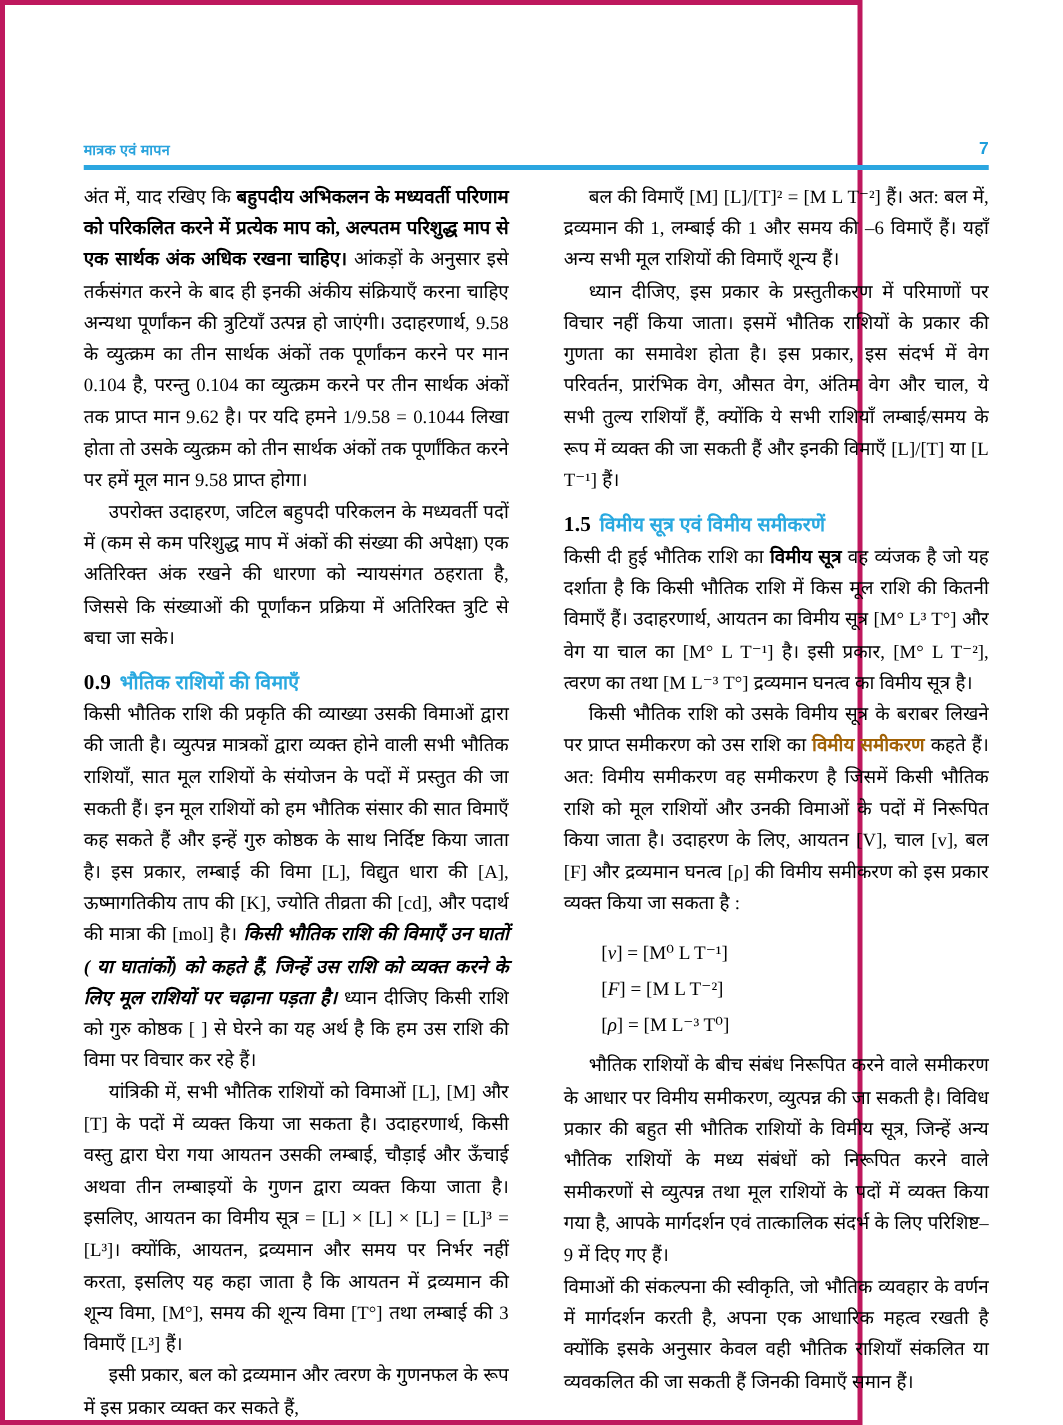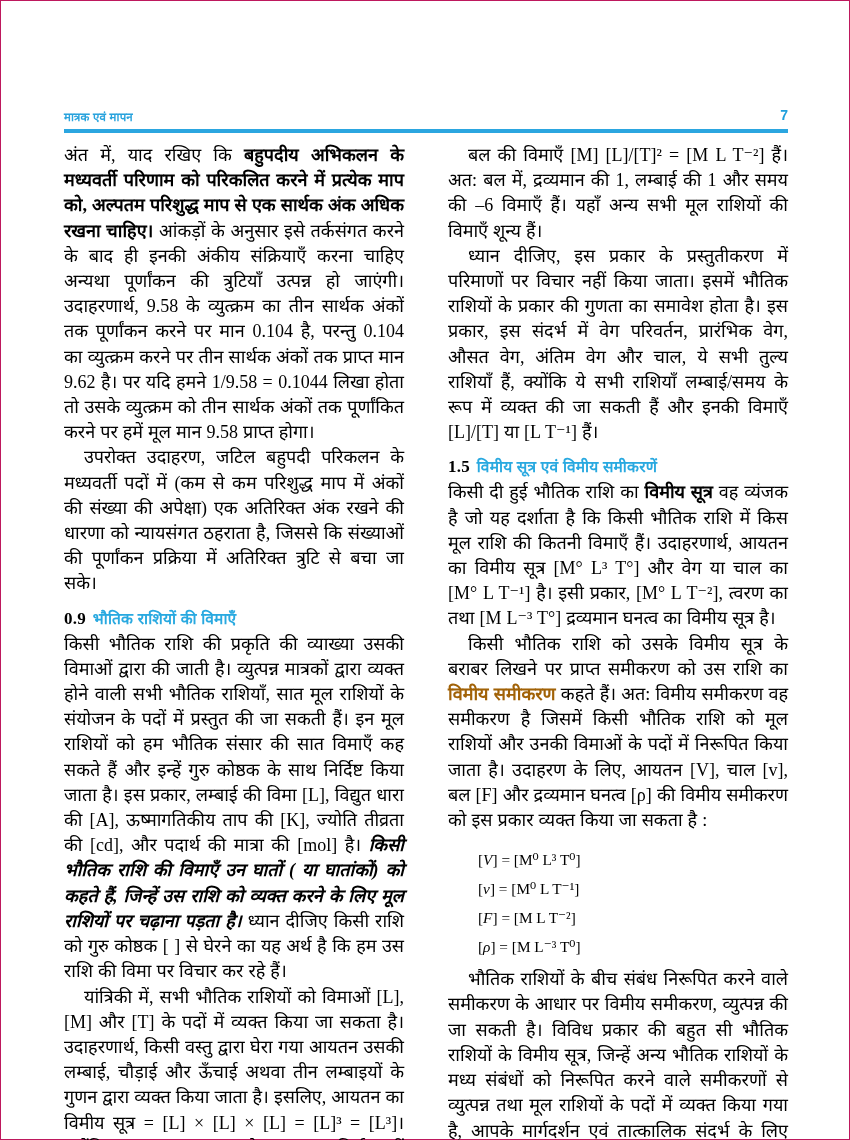--- a/index.html
+++ b/index.html
@@ -11,24 +11,24 @@
     width: 850px;
     height: 1140px;
     font-family: "Liberation Serif", "DejaVu Serif", serif;
     color: #000000;
     position: relative;
     overflow: hidden;
   }
   .page {
     position: absolute;
     left: 0; top: 0;
-    width: 850px;
+    width: 690px;
     height: 1140px;
     box-sizing: border-box;
-    border: 1px solid #be185d;
+    border: 4px solid #be185d;
     background: #ffffff;
   }
   .header {
     position: absolute;
     left: 63px;
     top: 108px;
     width: 724px;
     height: 30px;
   }
   .header-title {
@@ -70,21 +70,21 @@
   .col {
     position: absolute;
     top: 0;
     width: 340px;
   }
   .col-left  { left: 0; }
   .col-right { left: 384px; }
 
   p.body {
     margin: 0 0 0 0;
-    font-size: 18px;
+    font-size: 15px;
     line-height: 25.2px;
     text-align: justify;
     text-justify: inter-word;
     word-spacing: 0.5px;
   }
   p.indent { text-indent: 20px; }
 
   .b { font-weight: bold; }
   .bi { font-weight: bold; font-style: italic; }
   .hl {
@@ -156,21 +156,20 @@
 
       <p class="body indent">ध्यान दीजिए, इस प्रकार के प्रस्तुतीकरण में परिमाणों पर विचार नहीं किया जाता। इसमें भौतिक राशियों के प्रकार की गुणता का समावेश होता है। इस प्रकार, इस संदर्भ में वेग परिवर्तन, प्रारंभिक वेग, औसत वेग, अंतिम वेग और चाल, ये सभी तुल्य राशियाँ हैं, क्योंकि ये सभी राशियाँ लम्बाई/समय के रूप में व्यक्त की जा सकती हैं और इनकी विमाएँ [L]/[T] या [L T⁻¹] हैं।</p>
 
       <h2 class="section"><span class="num">1.5</span><span>विमीय सूत्र एवं विमीय समीकरणें</span></h2>
 
       <p class="body"><span>किसी दी हुई भौतिक राशि का </span><span class="b">विमीय सूत्र</span><span> वह व्यंजक है जो यह दर्शाता है कि किसी भौतिक राशि में किस मूल राशि की कितनी विमाएँ हैं। उदाहरणार्थ, आयतन का विमीय सूत्र [M° L³ T°] और वेग या चाल का [M° L T⁻¹] है। इसी प्रकार, [M° L T⁻²], त्वरण का तथा [M L⁻³ T°] द्रव्यमान घनत्व का विमीय सूत्र है।</span></p>
 
       <p class="body indent"><span>किसी भौतिक राशि को उसके विमीय सूत्र के बराबर लिखने पर प्राप्त समीकरण को उस राशि का </span><span class="hl">विमीय समीकरण</span><span> कहते हैं। अत: विमीय समीकरण वह समीकरण है जिसमें किसी भौतिक राशि को मूल राशियों और उनकी विमाओं के पदों में निरूपित किया जाता है। उदाहरण के लिए, आयतन [V], चाल [v], बल [F] और द्रव्यमान घनत्व [ρ] की विमीय समीकरण को इस प्रकार व्यक्त किया जा सकता है :</span></p>
 
       <div class="dimlist">
-        <span class="dimrow">[<span class="mv">V</span>] = <span>[M⁰ L³ T⁰]</span></span>
         <span class="dimrow">[<span class="mv">v</span>] = <span>[M⁰ L T⁻¹]</span></span>
         <span class="dimrow">[<span class="mv">F</span>] = <span>[M L T⁻²]</span></span>
         <span class="dimrow">[<span class="mv">ρ</span>] = <span>[M L⁻³ T⁰]</span></span>
       </div>
 
       <p class="body indent">भौतिक राशियों के बीच संबंध निरूपित करने वाले समीकरण के आधार पर विमीय समीकरण, व्युत्पन्न की जा सकती है। विविध प्रकार की बहुत सी भौतिक राशियों के विमीय सूत्र, जिन्हें अन्य भौतिक राशियों के मध्य संबंधों को निरूपित करने वाले समीकरणों से व्युत्पन्न तथा मूल राशियों के पदों में व्यक्त किया गया है, आपके मार्गदर्शन एवं तात्कालिक संदर्भ के लिए परिशिष्ट–9 में दिए गए हैं।</p>
 
 
       <p class="body">विमाओं की संकल्पना की स्वीकृति, जो भौतिक व्यवहार के वर्णन में मार्गदर्शन करती है, अपना एक आधारिक महत्व रखती है क्योंकि इसके अनुसार केवल वही भौतिक राशियाँ संकलित या व्यवकलित की जा सकती हैं जिनकी विमाएँ समान हैं।</p>
 

